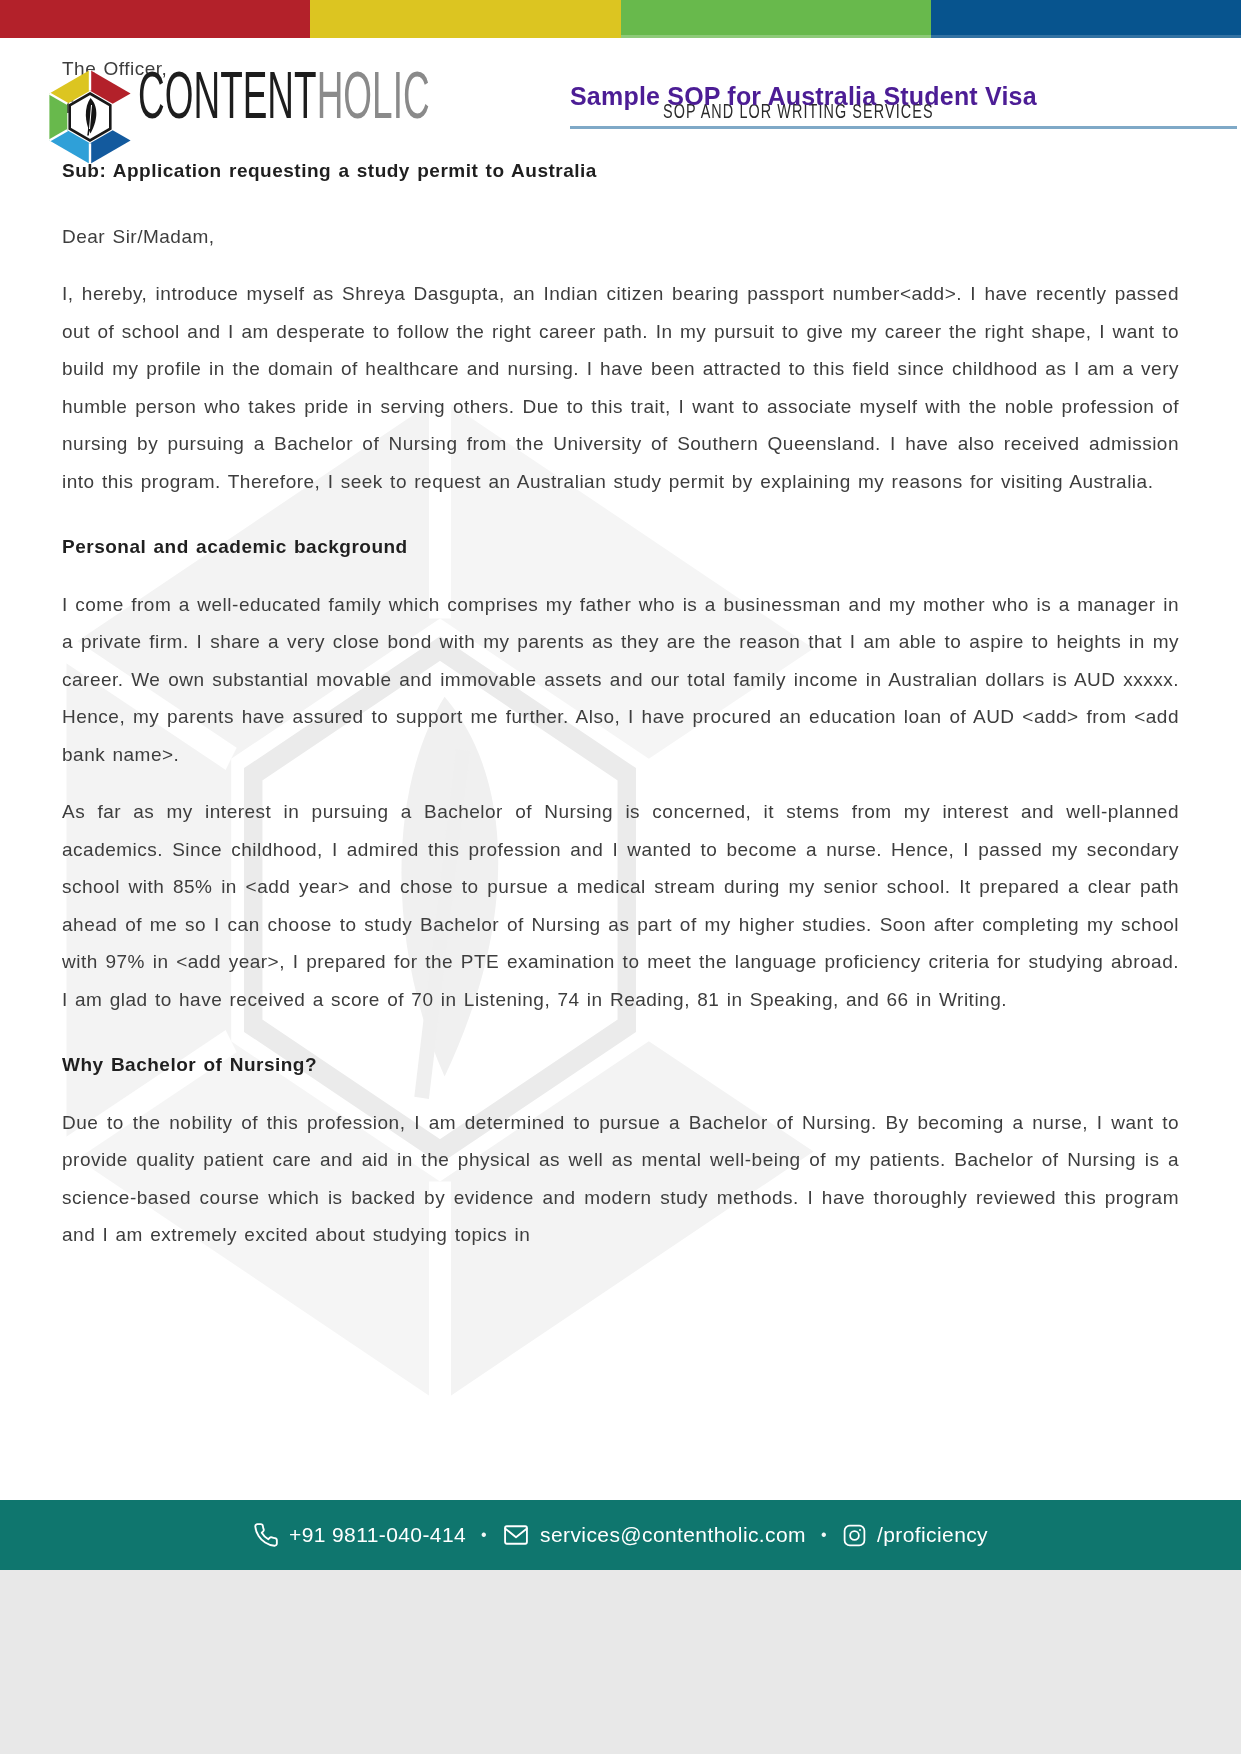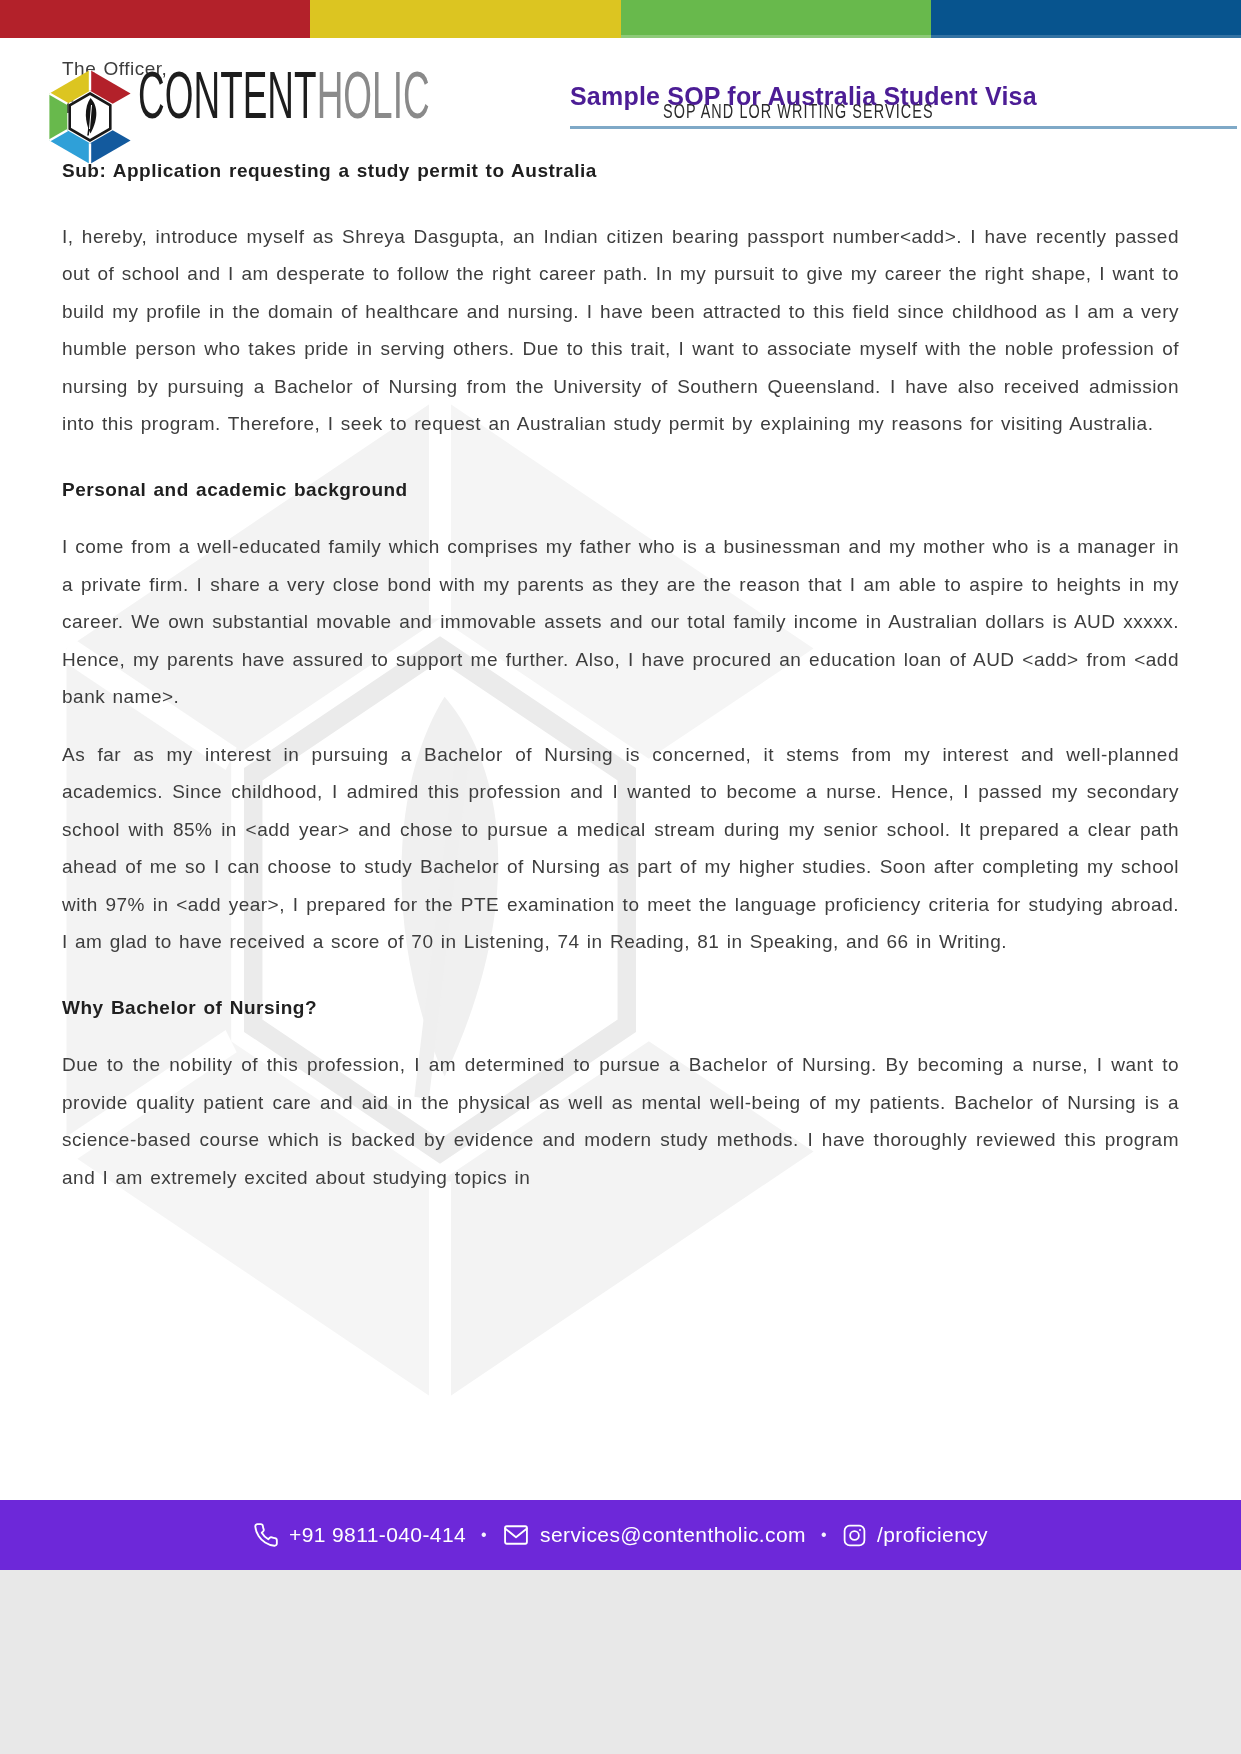--- a/index.html
+++ b/index.html
@@ -51,21 +51,21 @@
     letter-spacing:0.4px;
   }
   .recipient { margin-top:50px; }
   .subject   { margin-top:27px; font-weight:700; color:#1F1F1F; }
   .block     { margin-top:28px; }
   .para      { text-align:justify;margin-top:20px; }
   .sec-head  { font-weight:700; color:#1F1F1F; }
 
   
   .footer {
-    position:absolute; left:0; bottom:0; width:100%; height:70px; background:#6d28d9; z-index:3;
+    position:absolute; left:0; bottom:0; width:100%; height:70px; background:#0f766e; z-index:3;
     display:flex; align-items:center; justify-content:center; gap:13px;
     color:#ffffff; font-size:21px; letter-spacing:0.4px;
   }
   .footer .item { display:flex; align-items:center; gap:10px; }
   .footer .dot  { font-size:16px; opacity:0.95; padding:0 2px; }
   .footer svg { display:block; }
 </style>
 </head>
 <body>
 
@@ -124,20 +124,21 @@
   <div class="doc">
 
     <div class="recipient">
       <div>The Officer,</div>
       <div>To,</div>
     </div>
 
     <div class="subject">Sub: Application requesting a study permit to Australia</div>
 
     <div class="block">
+      <div>Dear Sir/Madam,</div>
       <div class="para">I, hereby, introduce myself as Shreya Dasgupta, an Indian citizen bearing passport number&lt;add&gt;. I have recently passed out of school and I am desperate to follow the right career path. In my pursuit to give my career the right shape, I want to build my profile in the domain of healthcare and nursing. I have been attracted to this field since childhood as I am a very humble person who takes pride in serving others. Due to this trait, I want to associate myself with the noble profession of nursing by pursuing a Bachelor of Nursing from the University of Southern Queensland. I have also received admission into this program. Therefore, I seek to request an Australian study permit by explaining my reasons for visiting Australia.</div>
     </div>
 
     <div class="block">
       <div class="sec-head">Personal and academic background</div>
       <div class="para">I come from a well-educated family which comprises my father who is a businessman and my mother who is a manager in a private firm. I share a very close bond with my parents as they are the reason that I am able to aspire to heights in my career. We own substantial movable and immovable assets and our total family income in Australian dollars is AUD xxxxx. Hence, my parents have assured to support me further. Also, I have procured an education loan of AUD &lt;add&gt; from &lt;add bank name&gt;.</div>
     </div>
 
     <div class="block para">As far as my interest in pursuing a Bachelor of Nursing is concerned, it stems from my interest and well-planned academics. Since childhood, I admired this profession and I wanted to become a nurse. Hence, I passed my secondary school with 85% in &lt;add year&gt; and chose to pursue a medical stream during my senior school. It prepared a clear path ahead of me so I can choose to study Bachelor of Nursing as part of my higher studies. Soon after completing my school with 97% in &lt;add year&gt;, I prepared for the PTE examination to meet the language proficiency criteria for studying abroad. I am glad to have received a score of 70 in Listening, 74 in Reading, 81 in Speaking, and 66 in Writing.</div>
 

